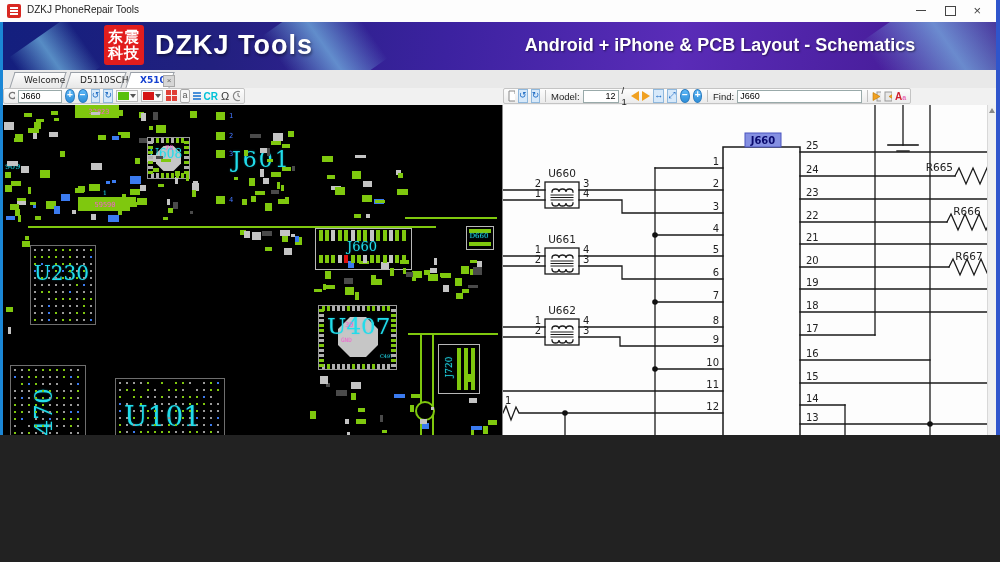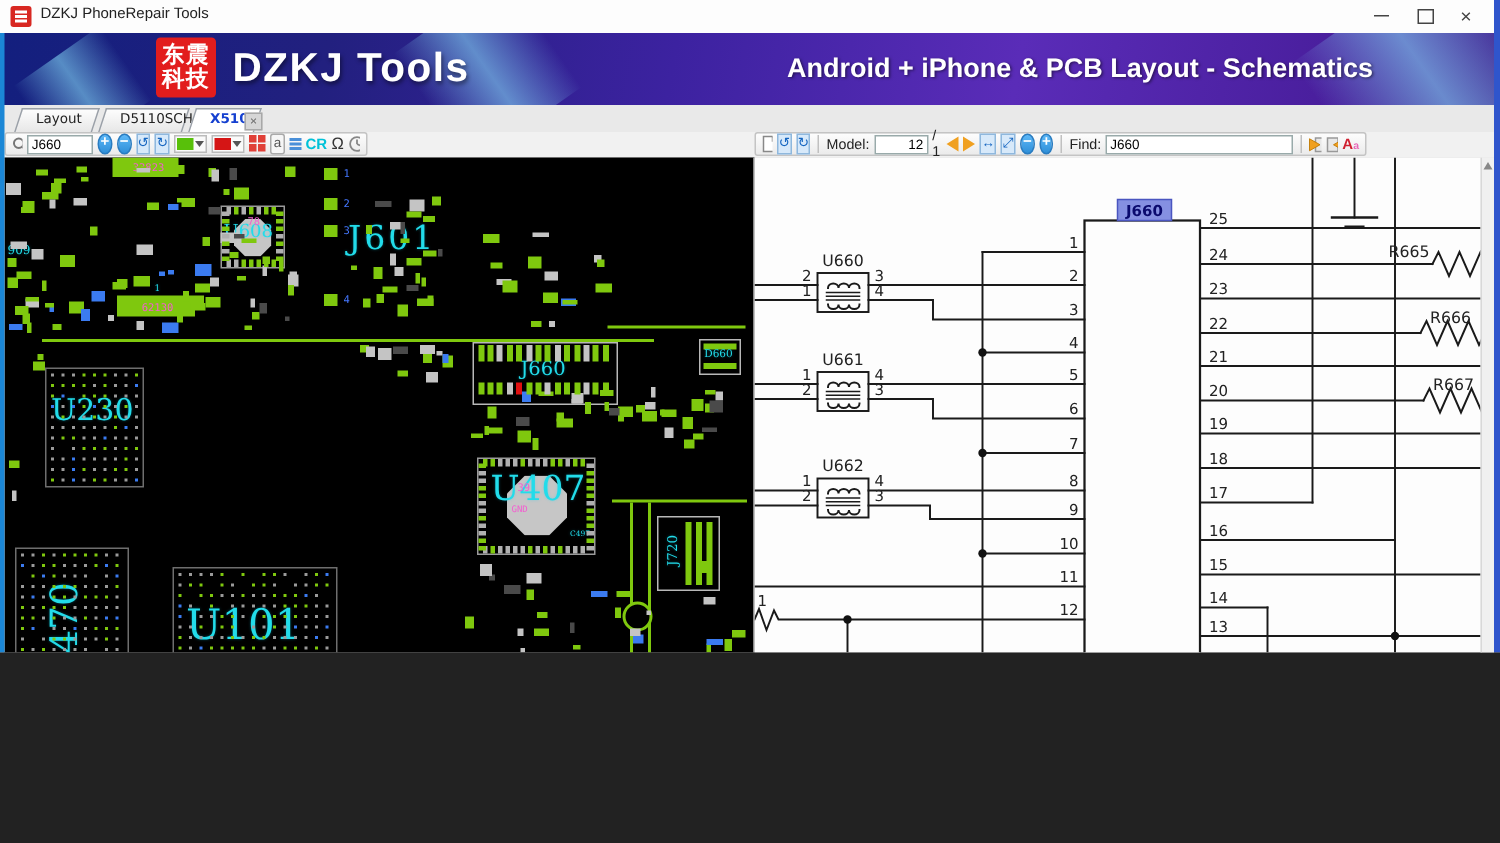--- a/index.html
+++ b/index.html
@@ -126,21 +126,21 @@
       <span>东震</span>
       <span>科技</span>
     </div>
     <div id="tagline" class="abs">Android + iPhone &amp; PCB Layout - Schematics</div>
     <div id="brand" class="abs">DZKJ Tools</div>
   </div>
 
   <div id="tabbar" class="abs">
     <div class="tab" style="left:12px;width:52px;">
       <div class="tabbg"></div>
-        <span>Layout</span>
+        <span>Welcome</span>
     </div>
     <div class="tab" style="left:68px;width:56px;">
       <div class="tabbg"></div>
         <span>D5110SCH</span>
     </div>
     <div class="tab active" style="left:128px;width:44px;">
       <div class="tabbg"></div>
         <span>X510</span>
       <div id="tab-close">×</div>
     </div>
@@ -274,21 +274,21 @@
       <div class="cy" style="left:146px;top:42px;font-size:12px;">U608</div>
       <div class="pk" style="left:162px;top:39px;font-size:7px;">78</div>
       <div class="cy" style="left:324px;top:208px;font-size:23px;">U407</div>
       <div class="pk" style="left:342px;top:216px;font-size:7px;">39</div>
       <div class="pk" style="left:338px;top:231px;font-size:6px;">GND</div>
       <div class="cy" style="left:464px;top:127px;font-size:7px;width:24px;text-align:center;">D660</div>
       <div class="cy" style="left:428px;top:257px;width:36px;text-align:center;font-size:9px;transform:rotate(-90deg);">J720</div>
       <div class="cy" style="left:2px;top:57px;font-size:8px;">909</div>
       <div class="cy" style="left:377px;top:248px;font-size:5px;">C497</div>
       <div class="pk" style="left:76px;top:3px;width:40px;text-align:center;font-size:7px;">33823</div>
-      <div class="pk" style="left:80px;top:96px;width:44px;text-align:center;font-size:7px;">62130</div>
+      <div class="pk" style="left:80px;top:96px;width:44px;text-align:center;font-size:7px;">59590</div>
       <div class="cy" style="left:100px;top:84px;font-size:6px;">1</div>
       <div class="bl" style="left:226px;top:7px;font-size:7px;">1</div>
       <div class="bl" style="left:226px;top:27px;font-size:7px;">2</div>
       <div class="bl" style="left:226px;top:45px;font-size:7px;">3</div>
       <div class="bl" style="left:226px;top:91px;font-size:7px;">4</div>
     <div class="pad" style="left:115px;top:27px;width:5px;height:3px;background:#7fc80e;"></div>
         <div class="pad" style="left:30px;top:98px;width:3px;height:5px;background:#3b7bf0;"></div>
         <div class="pad" style="left:124px;top:97px;width:10px;height:5px;background:#7fc80e;"></div>
         <div class="pad" style="left:187px;top:106px;width:3px;height:3px;background:#4a4a4a;"></div>
         <div class="pad" style="left:109px;top:31px;width:7px;height:4px;background:#3b7bf0;"></div>

